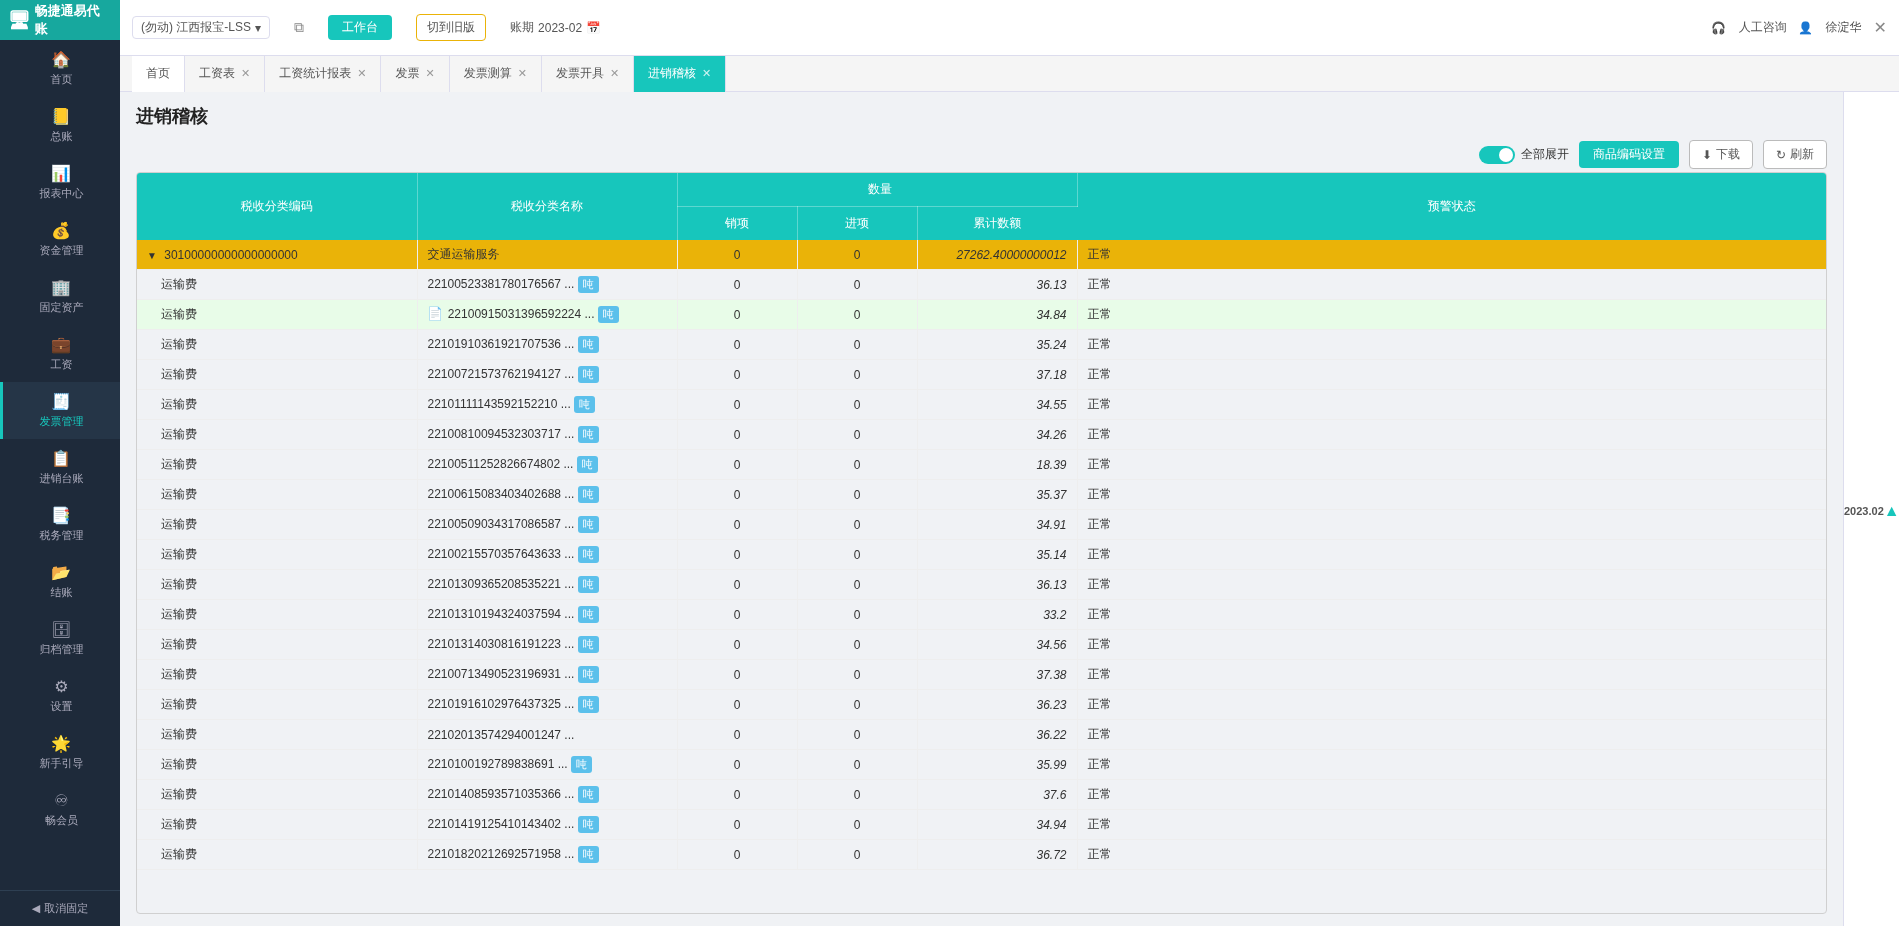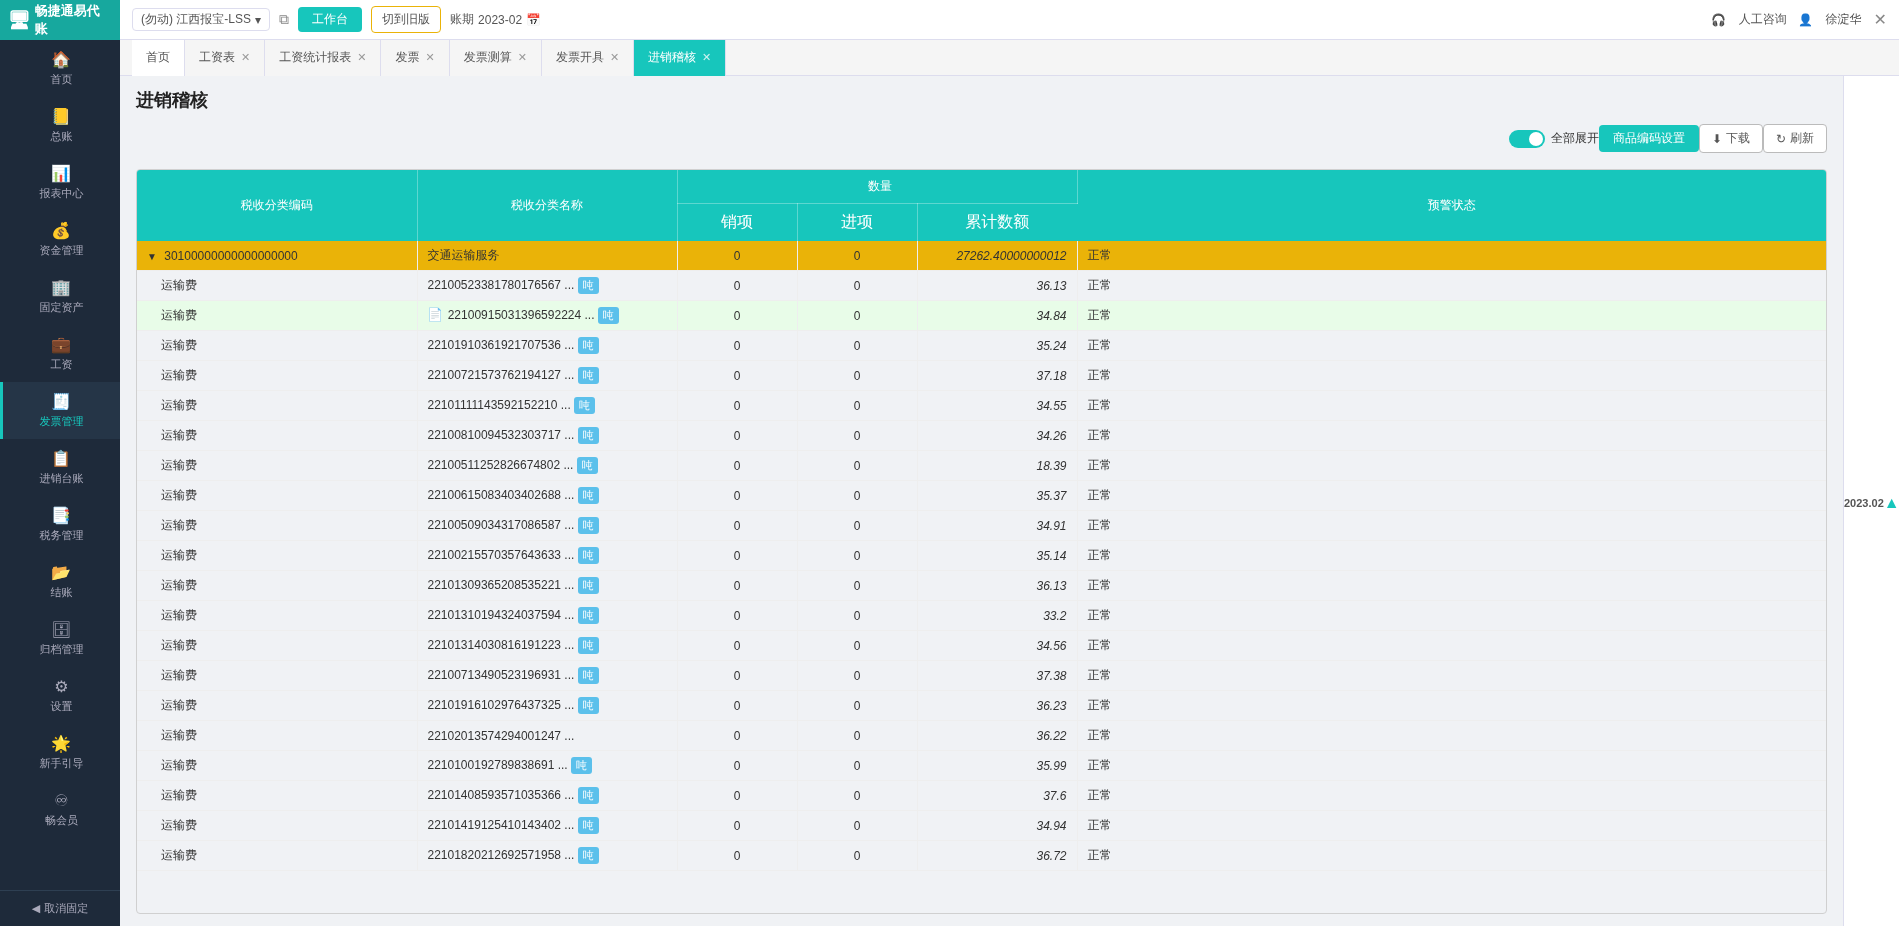--- a/index.html
+++ b/index.html
@@ -26,22 +26,22 @@
       margin-top: auto; padding: 10px 0; border-top: 1px solid #2e3f52;
       display: flex; align-items: center; justify-content: center; color: #aab; font-size: 11px;
       cursor: pointer; gap: 4px;
     }
 
     
     .main { flex: 1; display: flex; flex-direction: column; overflow: hidden; }
 
     
     .topbar {
-      background: #fff; border-bottom: 1px solid #dde; height: 40px;
-      display: flex; align-items: center; padding: 0 12px; gap: 9px;
+      background: #fff; border-bottom: 1px solid #dde; height: 56px;
+      display: flex; align-items: center; padding: 0 12px; gap: 24px;
     }
     .topbar-company {
       display: flex; align-items: center; gap: 4px; border: 1px solid #dde;
       border-radius: 4px; padding: 2px 8px; font-size: 12px; cursor: pointer; color: #555;
     }
     .topbar-workbench {
       background: #17c6bc; color: white; border: none; border-radius: 4px;
       padding: 4px 14px; font-size: 12px; cursor: pointer;
     }
     .topbar-oldver {
@@ -69,21 +69,21 @@
 
     
     .content { flex: 1; display: flex; overflow: hidden; }
 
     
     .page { flex: 1; padding: 12px 16px; overflow: hidden; display: flex; flex-direction: column; }
     .page-title { font-size: 18px; font-weight: bold; color: #222; margin-bottom: 12px; }
 
     
     .toolbar {
-      display: flex; align-items: center; justify-content: flex-end; margin-bottom: 16px;
+      display: flex; align-items: center; justify-content: flex-end; gap: 10px; margin-bottom: 3px;
     }
     .toolbar-toggle {
       display: flex; align-items: center; gap: 6px; font-size: 12px; color: #333;
     }
     .toggle-switch {
       width: 36px; height: 18px; background: #17c6bc; border-radius: 9px;
       position: relative; cursor: pointer;
     }
     .toggle-switch::after {
       content: ''; position: absolute; right: 2px; top: 2px;
@@ -107,21 +107,21 @@
     
     .table-wrap { flex: 1; overflow-y: auto; border: 1px solid #d0d0d0; border-radius: 4px; }
     table { width: 100%; border-collapse: collapse; }
     thead tr { background: #17c6bc; color: white; }
     thead th {
       padding: 8px 10px; text-align: center; font-size: 12px; font-weight: normal;
       border-right: 1px solid rgba(255,255,255,0.3);
     }
     thead th:last-child { border-right: none; }
     .th-group { border-bottom: 1px solid rgba(255,255,255,0.3); padding-left: 16px; }
-    .th-sub { font-size: 16px; }
+    .th-sub { font-size: 12px; }
     tbody tr { border-bottom: 1px solid #eee; }
     tbody tr.highlighted { background: #e8fce8; }
     tbody td { padding: 6px 10px; font-size: 12px; color: #333; border-right: 1px solid #eee; }
     tbody td:last-child { border-right: none; }
     .td-center { text-align: center; }
     .td-right { text-align: right; font-style: italic; }
     .group-row td { background: #eab308; font-size: 12px; }
     .tag-blue {
       background: #5bc0eb; color: white; border-radius: 3px;
       padding: 1px 5px; font-size: 11px; display: inline-block;

